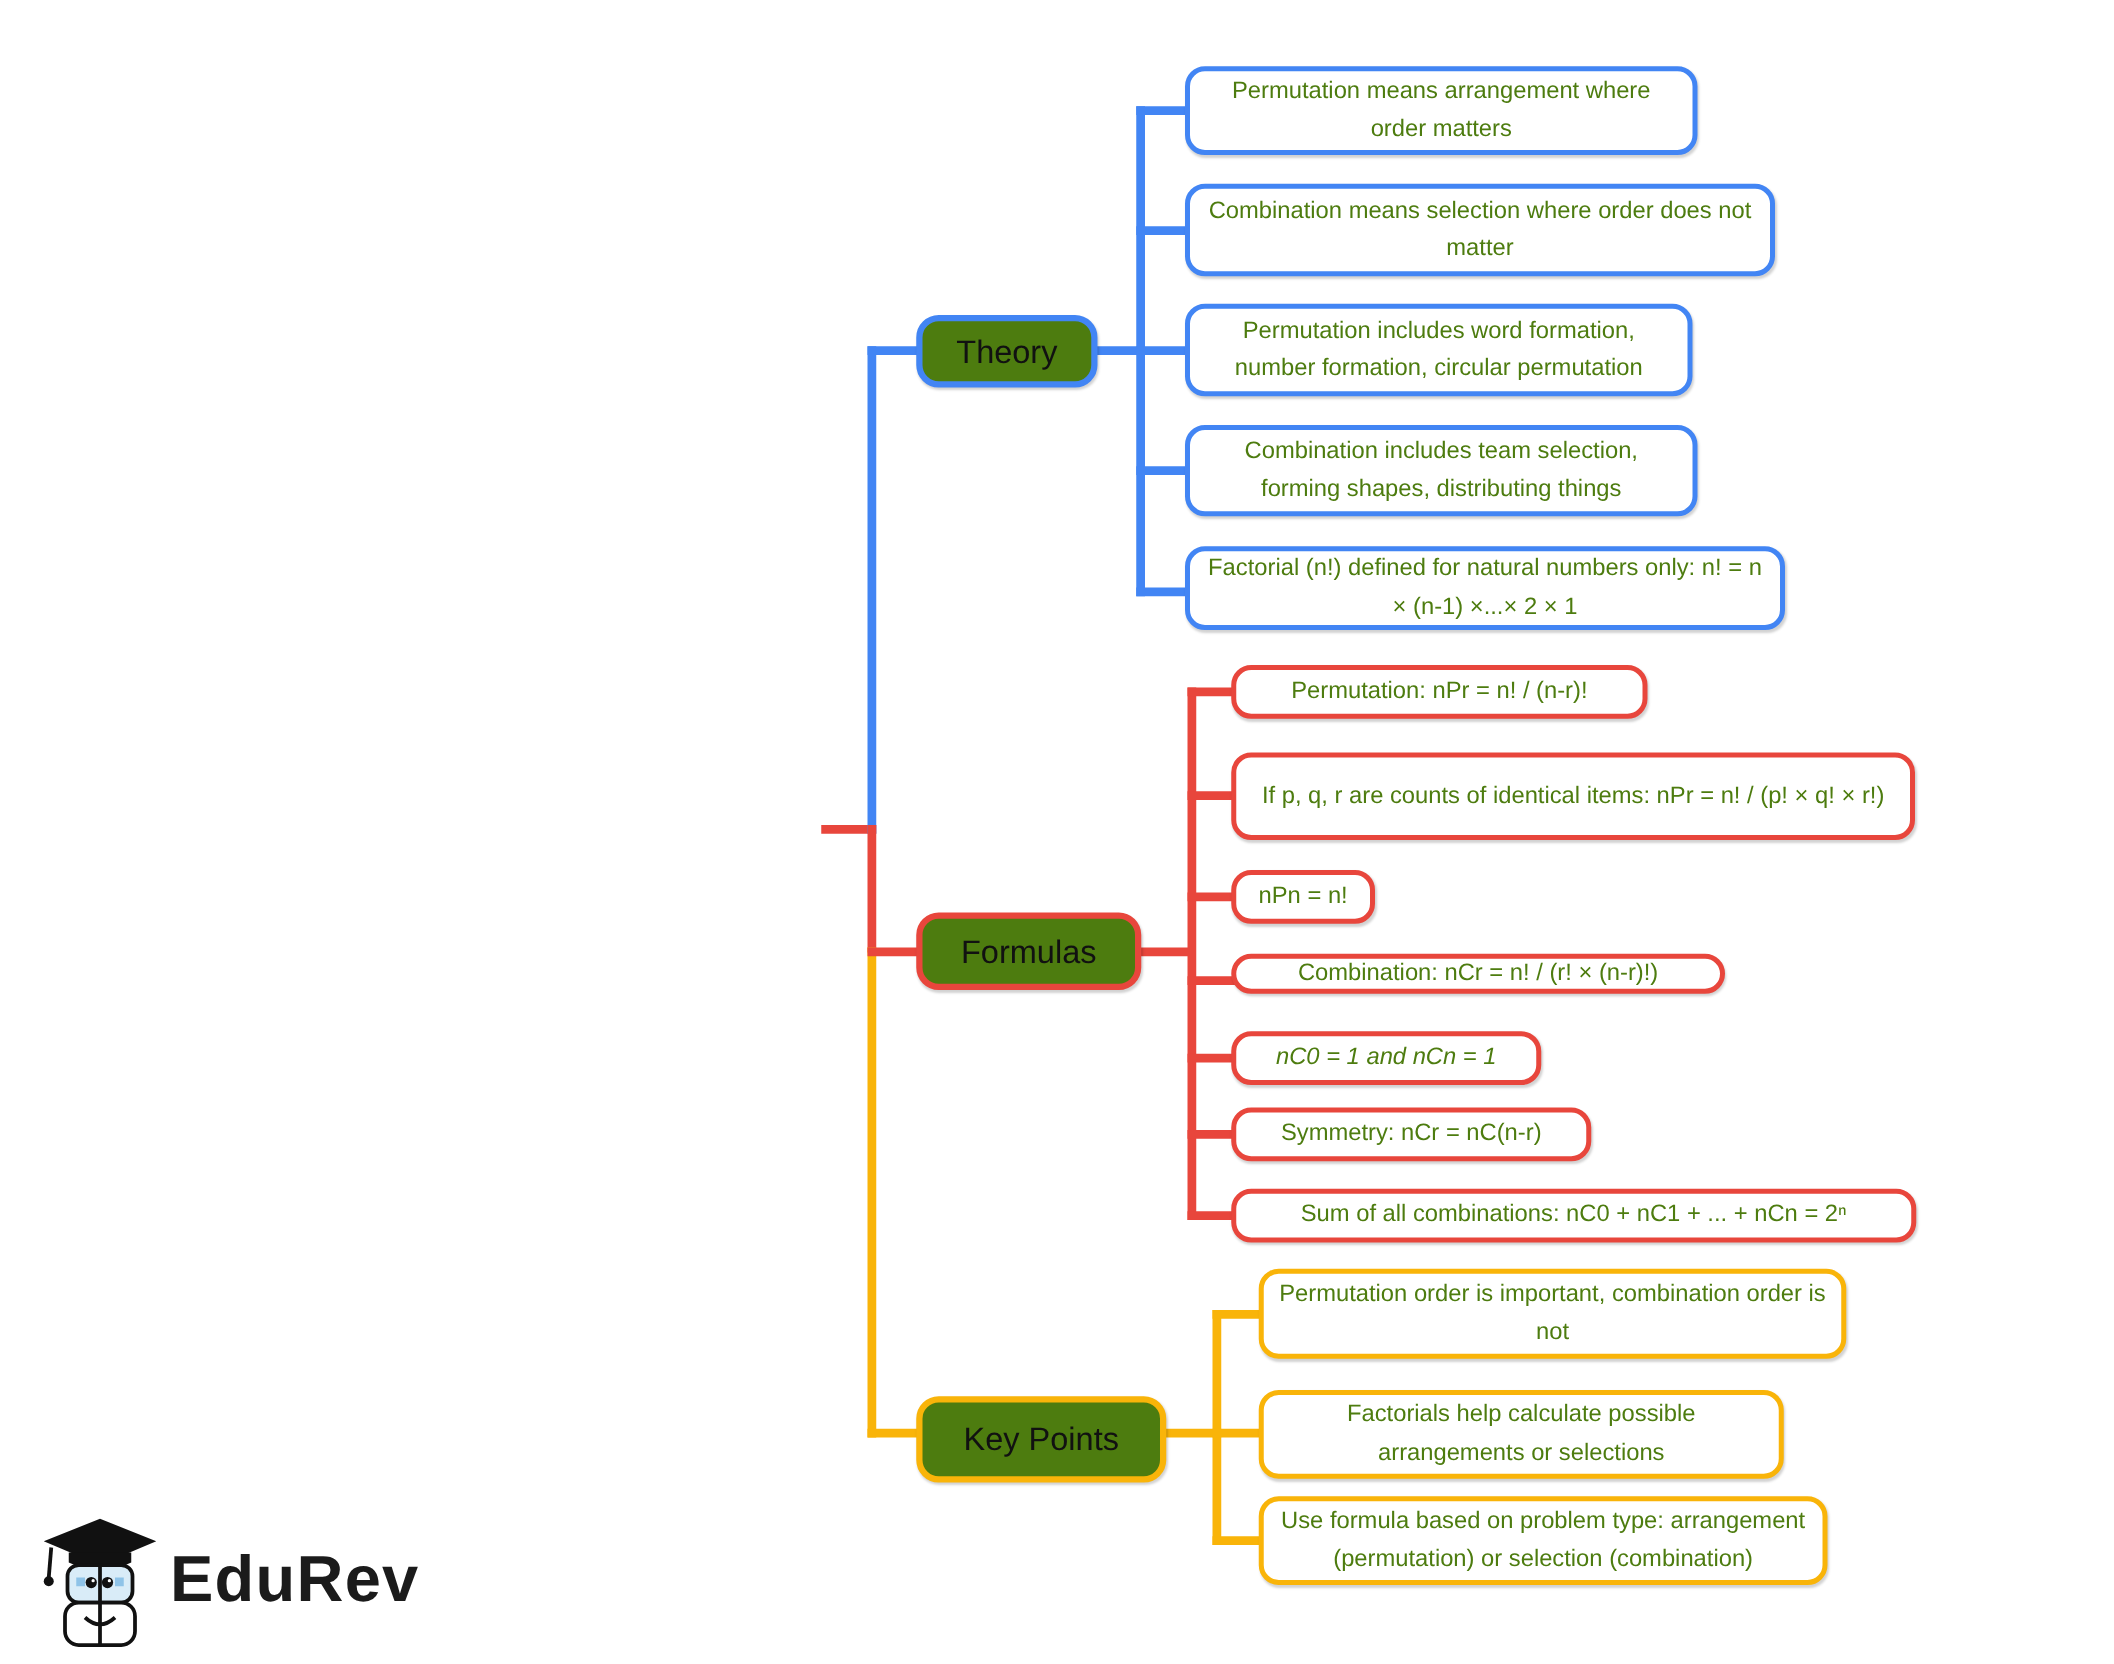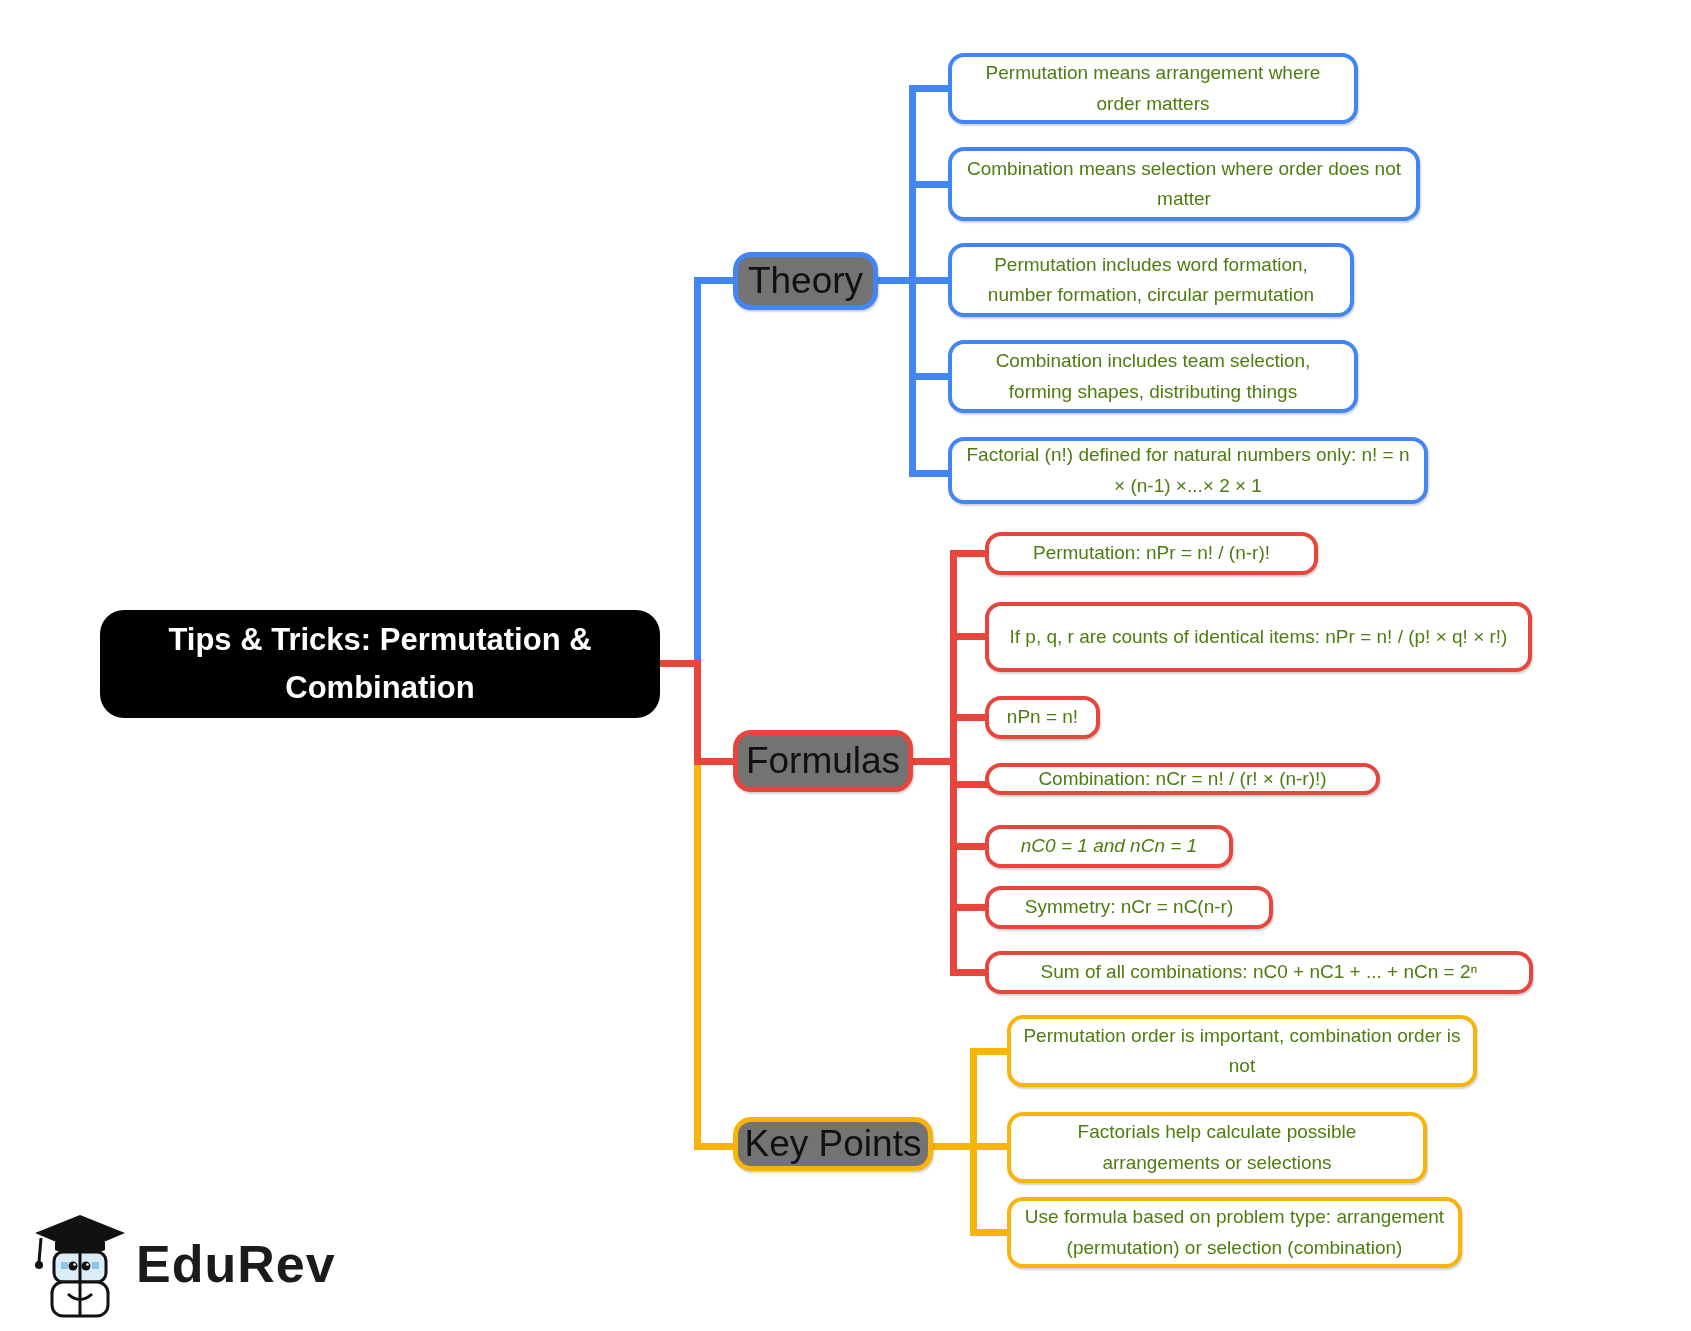--- a/index.html
+++ b/index.html
@@ -12,23 +12,23 @@
   .line.red{background:#E8463C;}
   .line.yellow{background:#F9B409;}
 
   .root{
     position:absolute;left:100px;top:610px;width:560px;height:108px;
     background:#000;color:#fff;border-radius:24px;
     display:flex;align-items:center;justify-content:center;text-align:center;
     font-size:31px;font-weight:bold;line-height:1.55;padding:0 14px;box-sizing:border-box;
   }
   .topic{
-    position:absolute;background:#737373;color:#111;border-radius:18px;
+    position:absolute;background:#4d7c0f;color:#111;border-radius:18px;
     display:flex;align-items:center;justify-content:center;text-align:center;
-    font-size:37px;box-sizing:border-box;box-shadow:1px 2px 2px rgba(0,0,0,.18);
+    font-size:26px;box-sizing:border-box;box-shadow:1px 2px 2px rgba(0,0,0,.18);
   }
   .topic.blue{border:5px solid #4285F4;}
   .topic.red{border:5px solid #E8463C;}
   .topic.yellow{border:5px solid #F9B409;}
 
   .leaf{
     position:absolute;background:#fff;color:#4d7c0f;border-radius:16px;
     display:flex;align-items:center;justify-content:center;text-align:center;
     font-size:19px;line-height:1.6;padding:2px 12px;box-sizing:border-box;
     box-shadow:1px 2px 2px rgba(0,0,0,.18);
@@ -72,25 +72,24 @@
   <div class="line red" style="left:950px;top:904px;width:38px;height:7px;"></div>
   <div class="line red" style="left:950px;top:969px;width:38px;height:7px;"></div>
 
   <div class="line yellow" style="left:694px;top:1143px;width:42px;height:7px;"></div>
   <div class="line yellow" style="left:929px;top:1143px;width:48px;height:7px;"></div>
   <div class="line yellow" style="left:970px;top:1048px;width:7px;height:188px;"></div>
   <div class="line yellow" style="left:970px;top:1048px;width:40px;height:7px;"></div>
   <div class="line yellow" style="left:970px;top:1143px;width:40px;height:7px;"></div>
   <div class="line yellow" style="left:970px;top:1229px;width:40px;height:7px;"></div>
 
-  <div class="root">Tips &amp; Tricks: Permutation &amp; Combination</div>
 
   <div class="topic blue" style="left:733px;top:252px;width:145px;height:58px;">Theory</div>
   <div class="topic red" style="left:733px;top:730px;width:180px;height:62px;">Formulas</div>
-  <div class="topic yellow" style="left:733px;top:1117px;width:200px;height:54px;">Key Points</div>
+  <div class="topic yellow" style="left:733px;top:1117px;width:200px;height:69px;">Key Points</div>
 
   <div class="leaf blue" style="left:948px;top:53px;width:410px;height:71px;">Permutation means arrangement where order matters</div>
   <div class="leaf blue" style="left:948px;top:147px;width:472px;height:74px;">Combination means selection where order does not matter</div>
   <div class="leaf blue" style="left:948px;top:243px;width:406px;height:74px;">Permutation includes word formation, number formation, circular permutation</div>
   <div class="leaf blue" style="left:948px;top:340px;width:410px;height:73px;">Combination includes team selection, forming shapes, distributing things</div>
   <div class="leaf blue" style="left:948px;top:437px;width:480px;height:67px;">Factorial (n!) defined for natural numbers only: n! = n × (n-1) ×...× 2 × 1</div>
 
   <div class="leaf red" style="left:985px;top:532px;width:333px;height:43px;">Permutation: nPr = n! / (n-r)!</div>
   <div class="leaf red" style="left:985px;top:602px;width:547px;height:70px;">If p, q, r are counts of identical items: nPr = n! / (p! × q! × r!)</div>
   <div class="leaf red" style="left:985px;top:696px;width:115px;height:43px;">nPn = n!</div>

